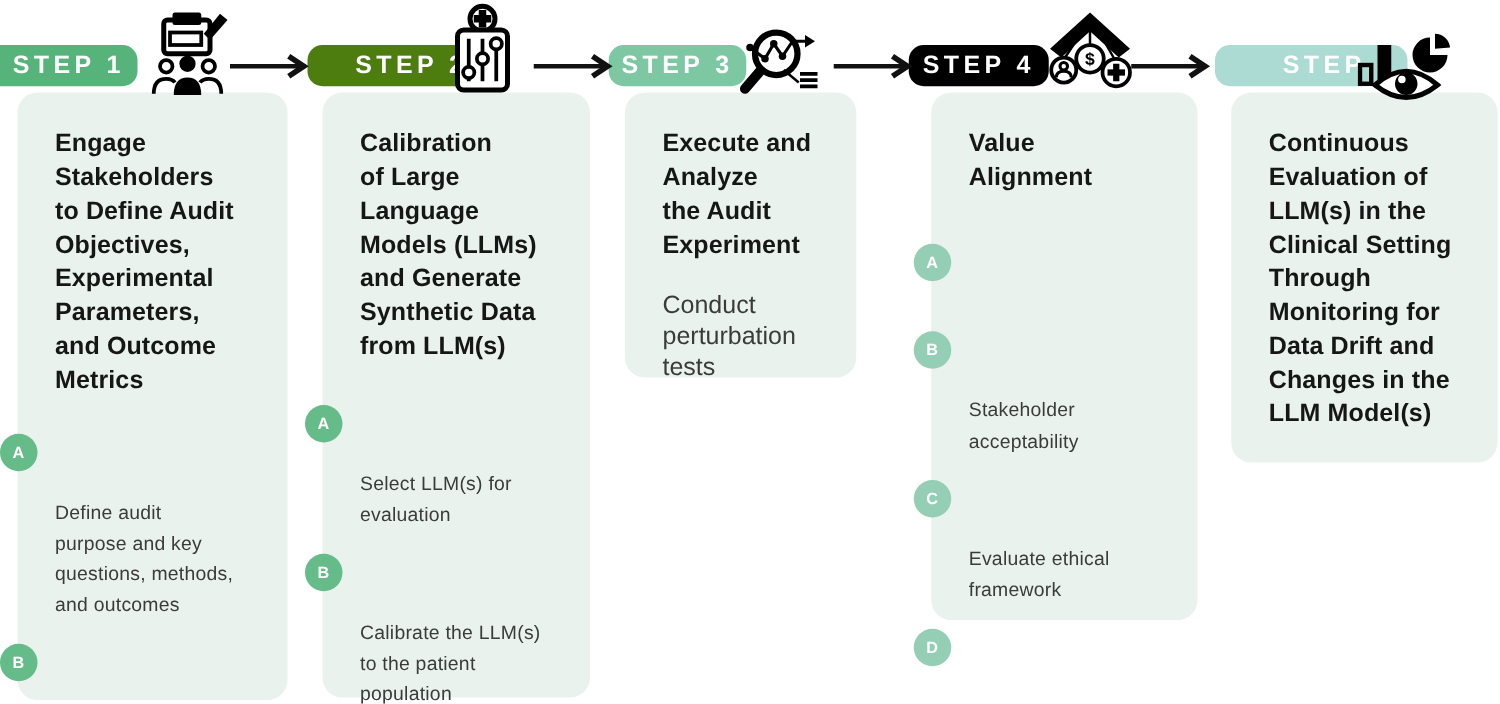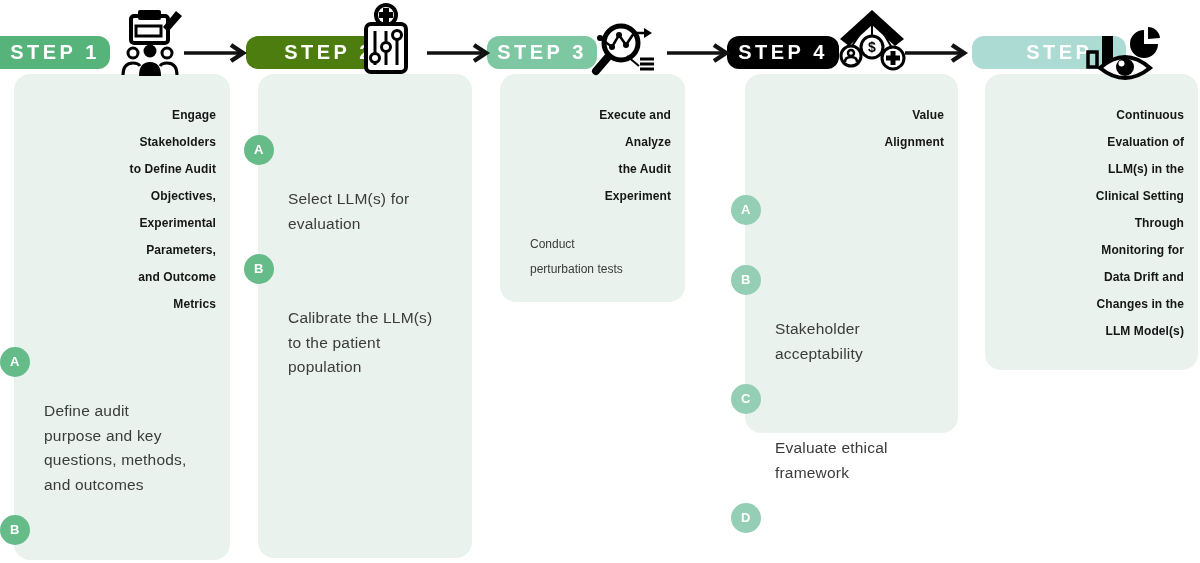--- a/index.html
+++ b/index.html
@@ -3,26 +3,26 @@
 <meta charset="utf-8">
 <style>
   html,body { margin:0; padding:0; background:#ffffff; font-family:"Liberation Sans", sans-serif; }
   .canvas { position:relative; width:1200px; height:563px; background:#ffffff; overflow:hidden; }
 
   
   .card { position:absolute; background:#e9f2ed; border-radius:16px; }
   #card1 { left:14px;  top:74px; width:216px; height:486px; }
   #card2 { left:258px; top:74px; width:214px; height:484px; }
   #card3 { left:500px; top:74px; width:185px; height:228px; }
-  #card4 { left:745px; top:74px; width:213px; height:359px; }
+  #card4 { left:745px; top:74px; width:213px; height:422px; }
   #card5 { left:985px; top:74px; width:213px; height:296px; }
 
   .card-inner { padding:28px 14px 0 30px; }
-  .title { font-size:12px; line-height:27px; font-weight:600; color:#161616; white-space:pre-line; letter-spacing:0.1px;text-align:right; }
-  .subtext { margin-top:22px; font-size:12px; line-height:25px; color:#3b3b3b; white-space:pre-line; }
+  .title { font-size:20px; line-height:27px; font-weight:600; color:#161616; white-space:pre-line; letter-spacing:0.1px; }
+  .subtext { margin-top:22px; font-size:20px; line-height:25px; color:#3b3b3b; white-space:pre-line; }
 
   .bullets { margin-top:22px; display:flex; flex-direction:column; gap:21px; }
   #card1 .bullets { margin-top:32px; }
   #card2 .bullets { margin-top:36px; }
   #card4 .bullets { margin-top:42px; }
   .bullet { position:relative; font-size:15.5px; line-height:24.5px; color:#3b3b3b; white-space:pre-line; letter-spacing:0.2px; }
   .circle { position:absolute; left:-44px; top:-3px; width:30px; height:30px; border-radius:50%;
             display:flex; align-items:center; justify-content:center;
             color:#ffffff; font-size:13px; font-weight:bold; letter-spacing:0.5px; }
 
@@ -77,20 +77,27 @@
         <div class="bullet">
           <span class="circle" style="background: rgb(102, 188, 136);">B</span>
           
         </div>
       </div>
     </div>
   </div>
 
   <div class="card" id="card2">
     <div class="card-inner">
+      <div class="title">Calibration
+of Large
+Language
+Models (LLMs)
+and Generate
+Synthetic Data
+from LLM(s)</div>
       <div class="bullets">
         <div class="bullet">
           <span class="circle" style="background: rgb(102, 188, 136);">A</span>
           <span>Select LLM(s) for
 evaluation</span>
         </div>
         <div class="bullet">
           <span class="circle" style="background: rgb(102, 188, 136);">B</span>
           <span>Calibrate the LLM(s)
 to the patient

